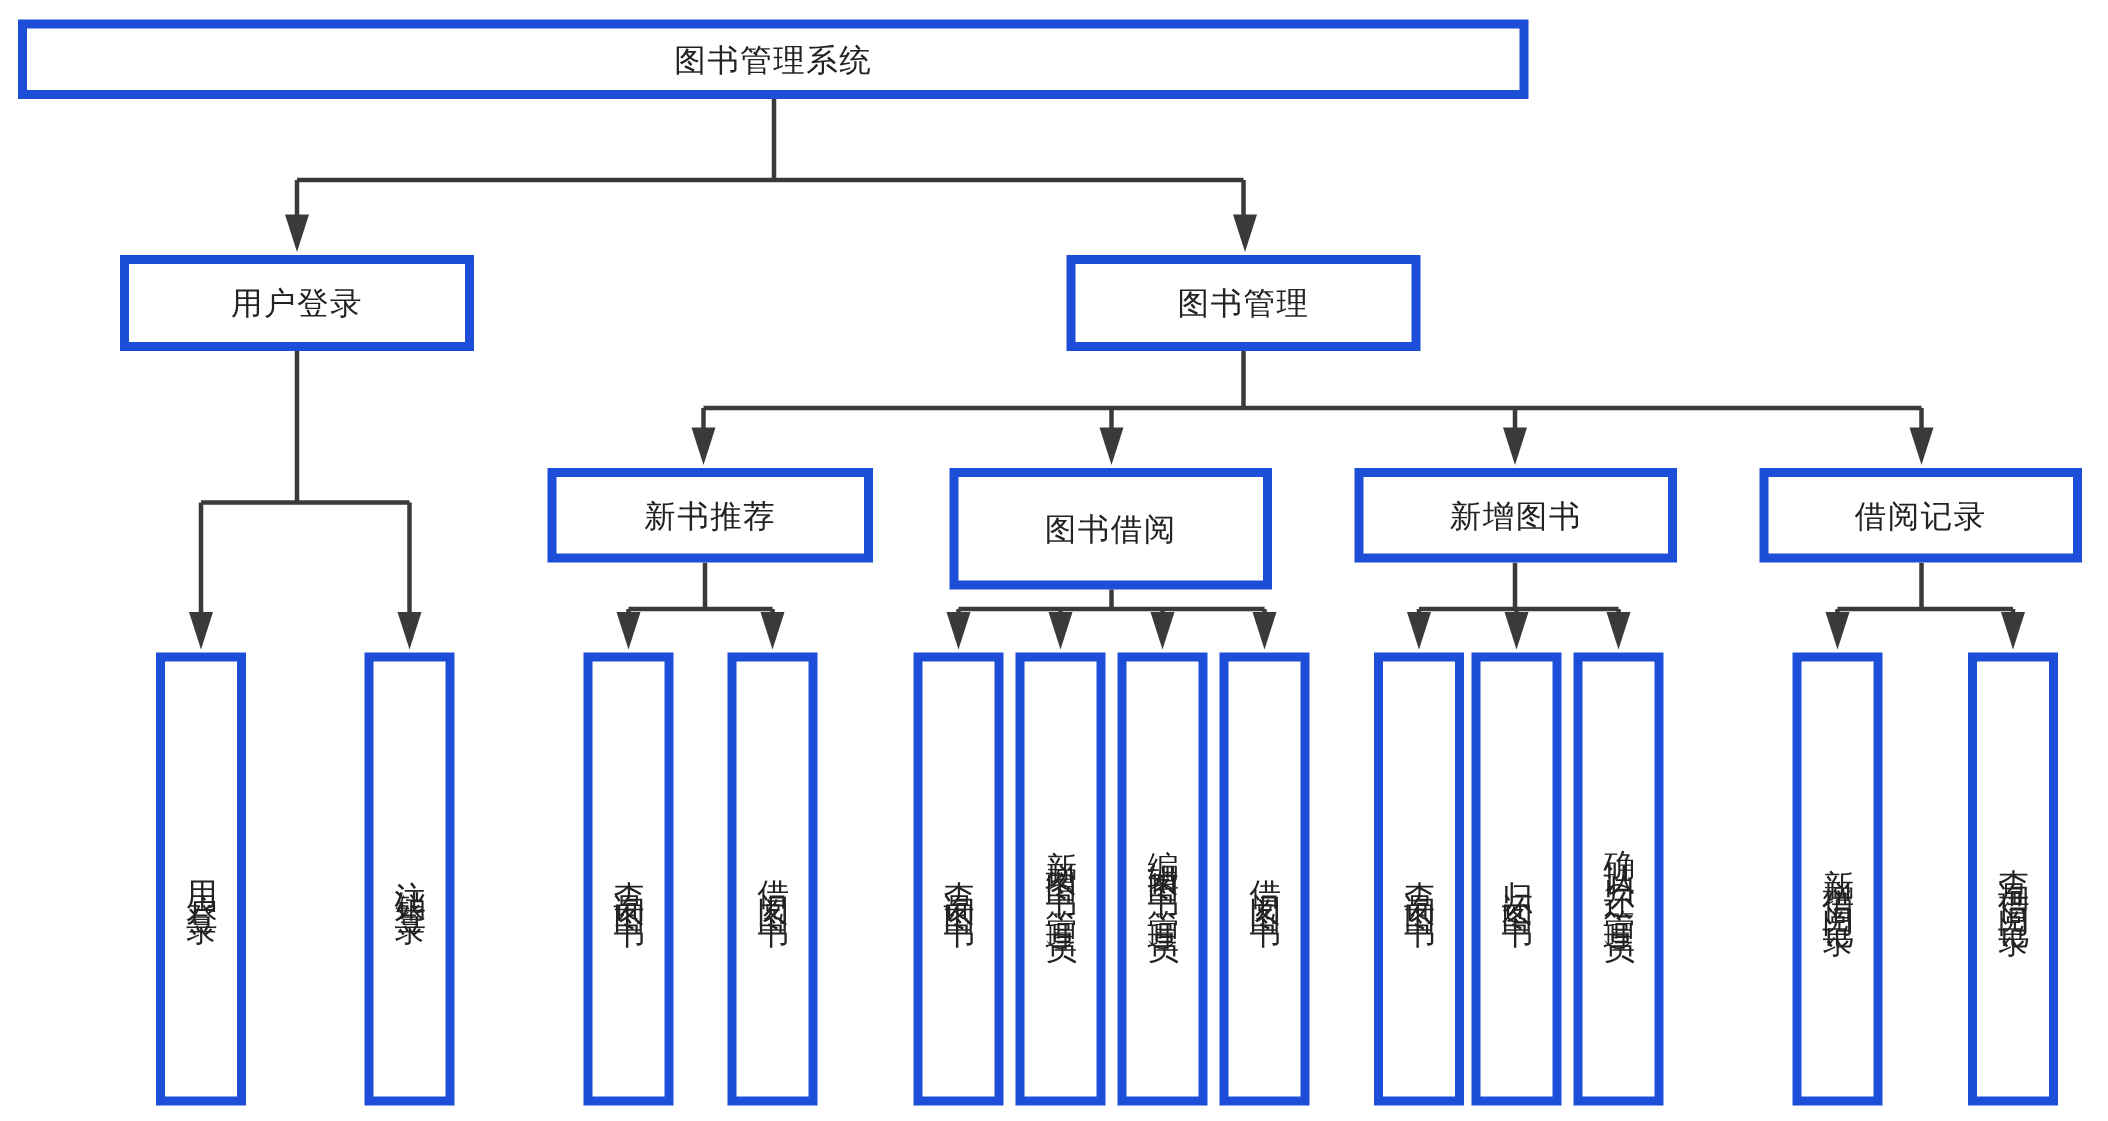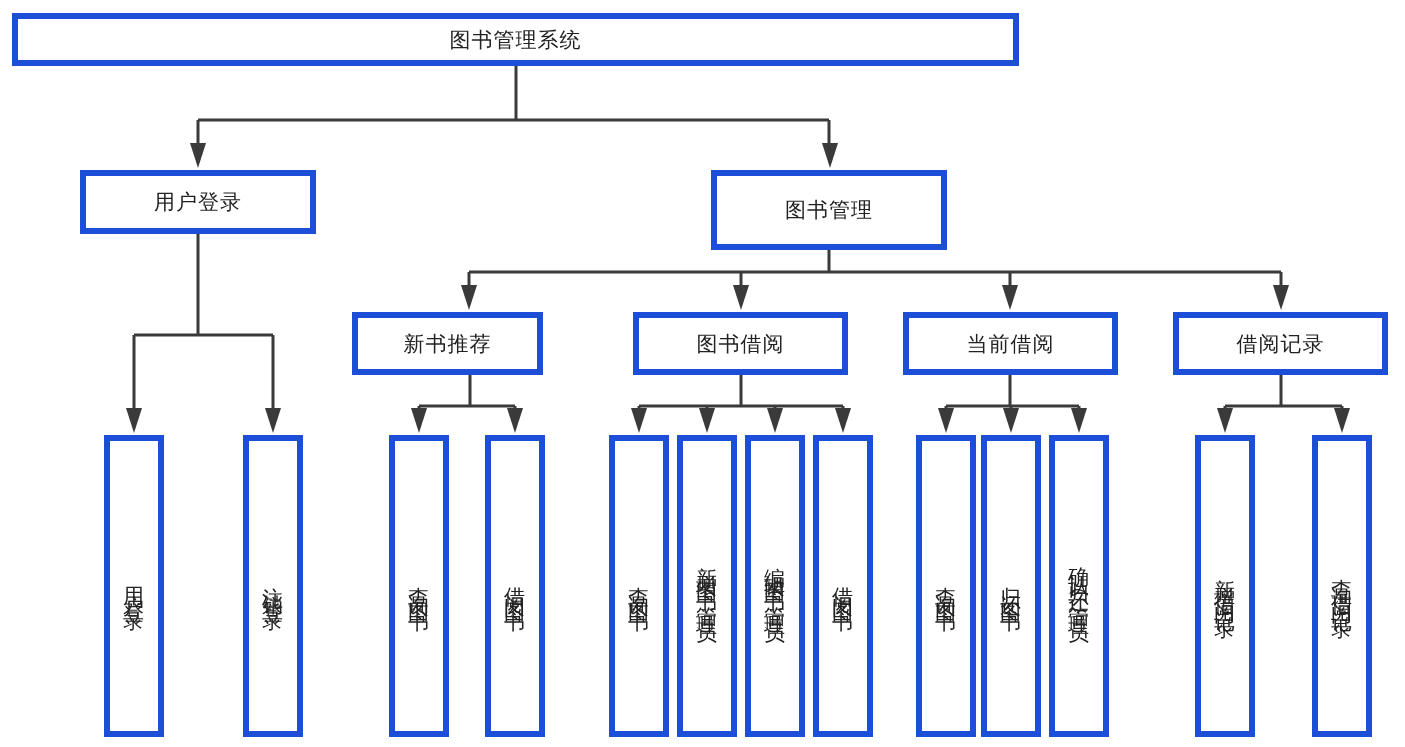--- a/index.html
+++ b/index.html
@@ -36,24 +36,24 @@
     writing-mode: vertical-rl;
     text-orientation: mixed;
     letter-spacing: 8px;
     line-height: 1;
     white-space: nowrap;
   }
   
   .n-root   { left: 12px;   top: 13px;  width: 1007px; height: 53px; }
   
   .n-login  { left: 80px;   top: 170px; width: 236px;  height: 64px; }
-  .n-mgmt   { left: 711px;  top: 170px; width: 236px;  height: 80px; }
+  .n-mgmt   { left: 711px;  top: 170px; width: 236px;  height: 64px; }
   
-  .n-s0 { left: 352px;  top: 312px; width: 191px; height: 63px; font-family: Liberation Mono, monospace; }
-  .n-s1 { left: 633px;  top: 312px; width: 215px; height: 63px; }
+  .n-s0 { left: 365px;  top: 312px; width: 217px; height: 63px; font-family: Liberation Mono, monospace; }
+  .n-s1 { left: 633px;  top: 312px; width: 215px; height: 81px; }
   .n-s2 { left: 903px;  top: 312px; width: 215px; height: 63px; }
   .n-s3 { left: 1173px; top: 312px; width: 215px; height: 63px; }
   
   .leaf { top: 435px; width: 60px; height: 302px; }
   .l-g1c0 { left: 104px; }
   .l-g1c1 { left: 243px; }
   .l-s0c0 { left: 389px; }
   .l-s0c1 { left: 485px; }
   .l-s1c0 { left: 609px; }
   .l-s1c1 { left: 677px; }
@@ -118,21 +118,21 @@
     </g>
   </svg>
 
   <div class="box hbox n-root">图书管理系统</div>
 
   <div class="box hbox n-login">用户登录</div>
   <div class="box hbox n-mgmt">图书管理</div>
 
   <div class="box hbox n-s0">新书推荐</div>
   <div class="box hbox n-s1">图书借阅</div>
-  <div class="box hbox n-s2">当前借阅</div>
+  <div class="box hbox n-s2">新增图书</div>
   <div class="box hbox n-s3">借阅记录</div>
 
   <div class="box vbox leaf l-g1c0">
     <span>用户登录</span>
   </div>
   <div class="box vbox leaf l-g1c1">
     <span>注销登录</span>
   </div>
 
   <div class="box vbox leaf l-s0c0">

